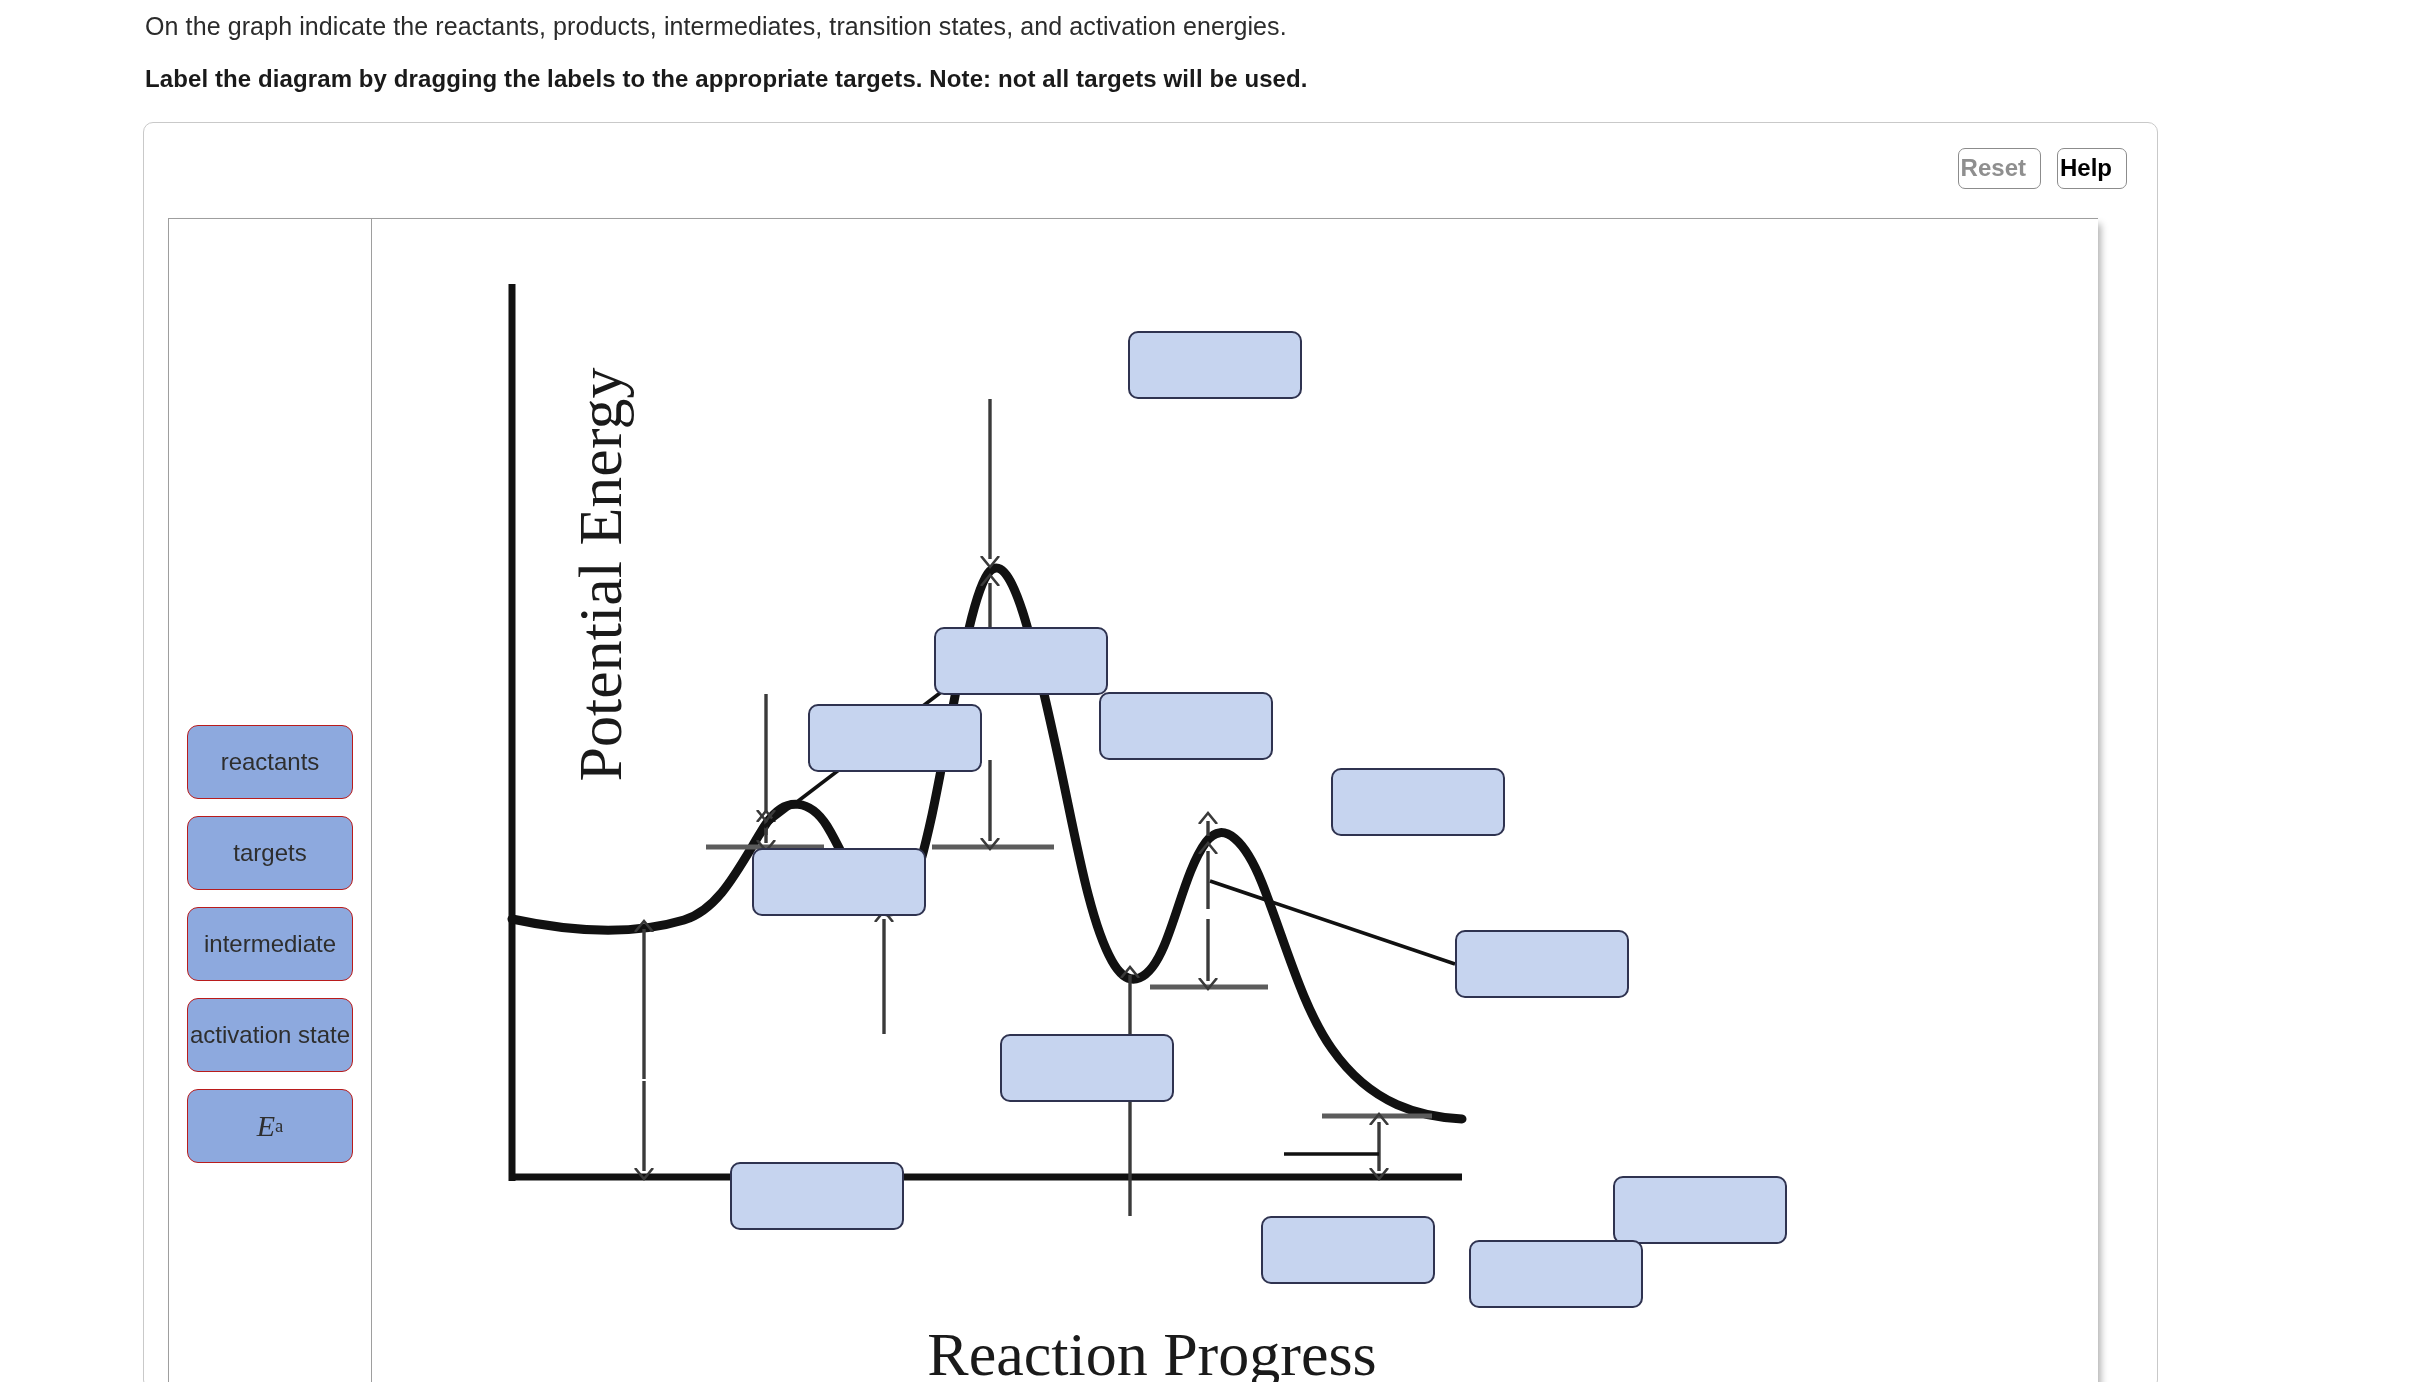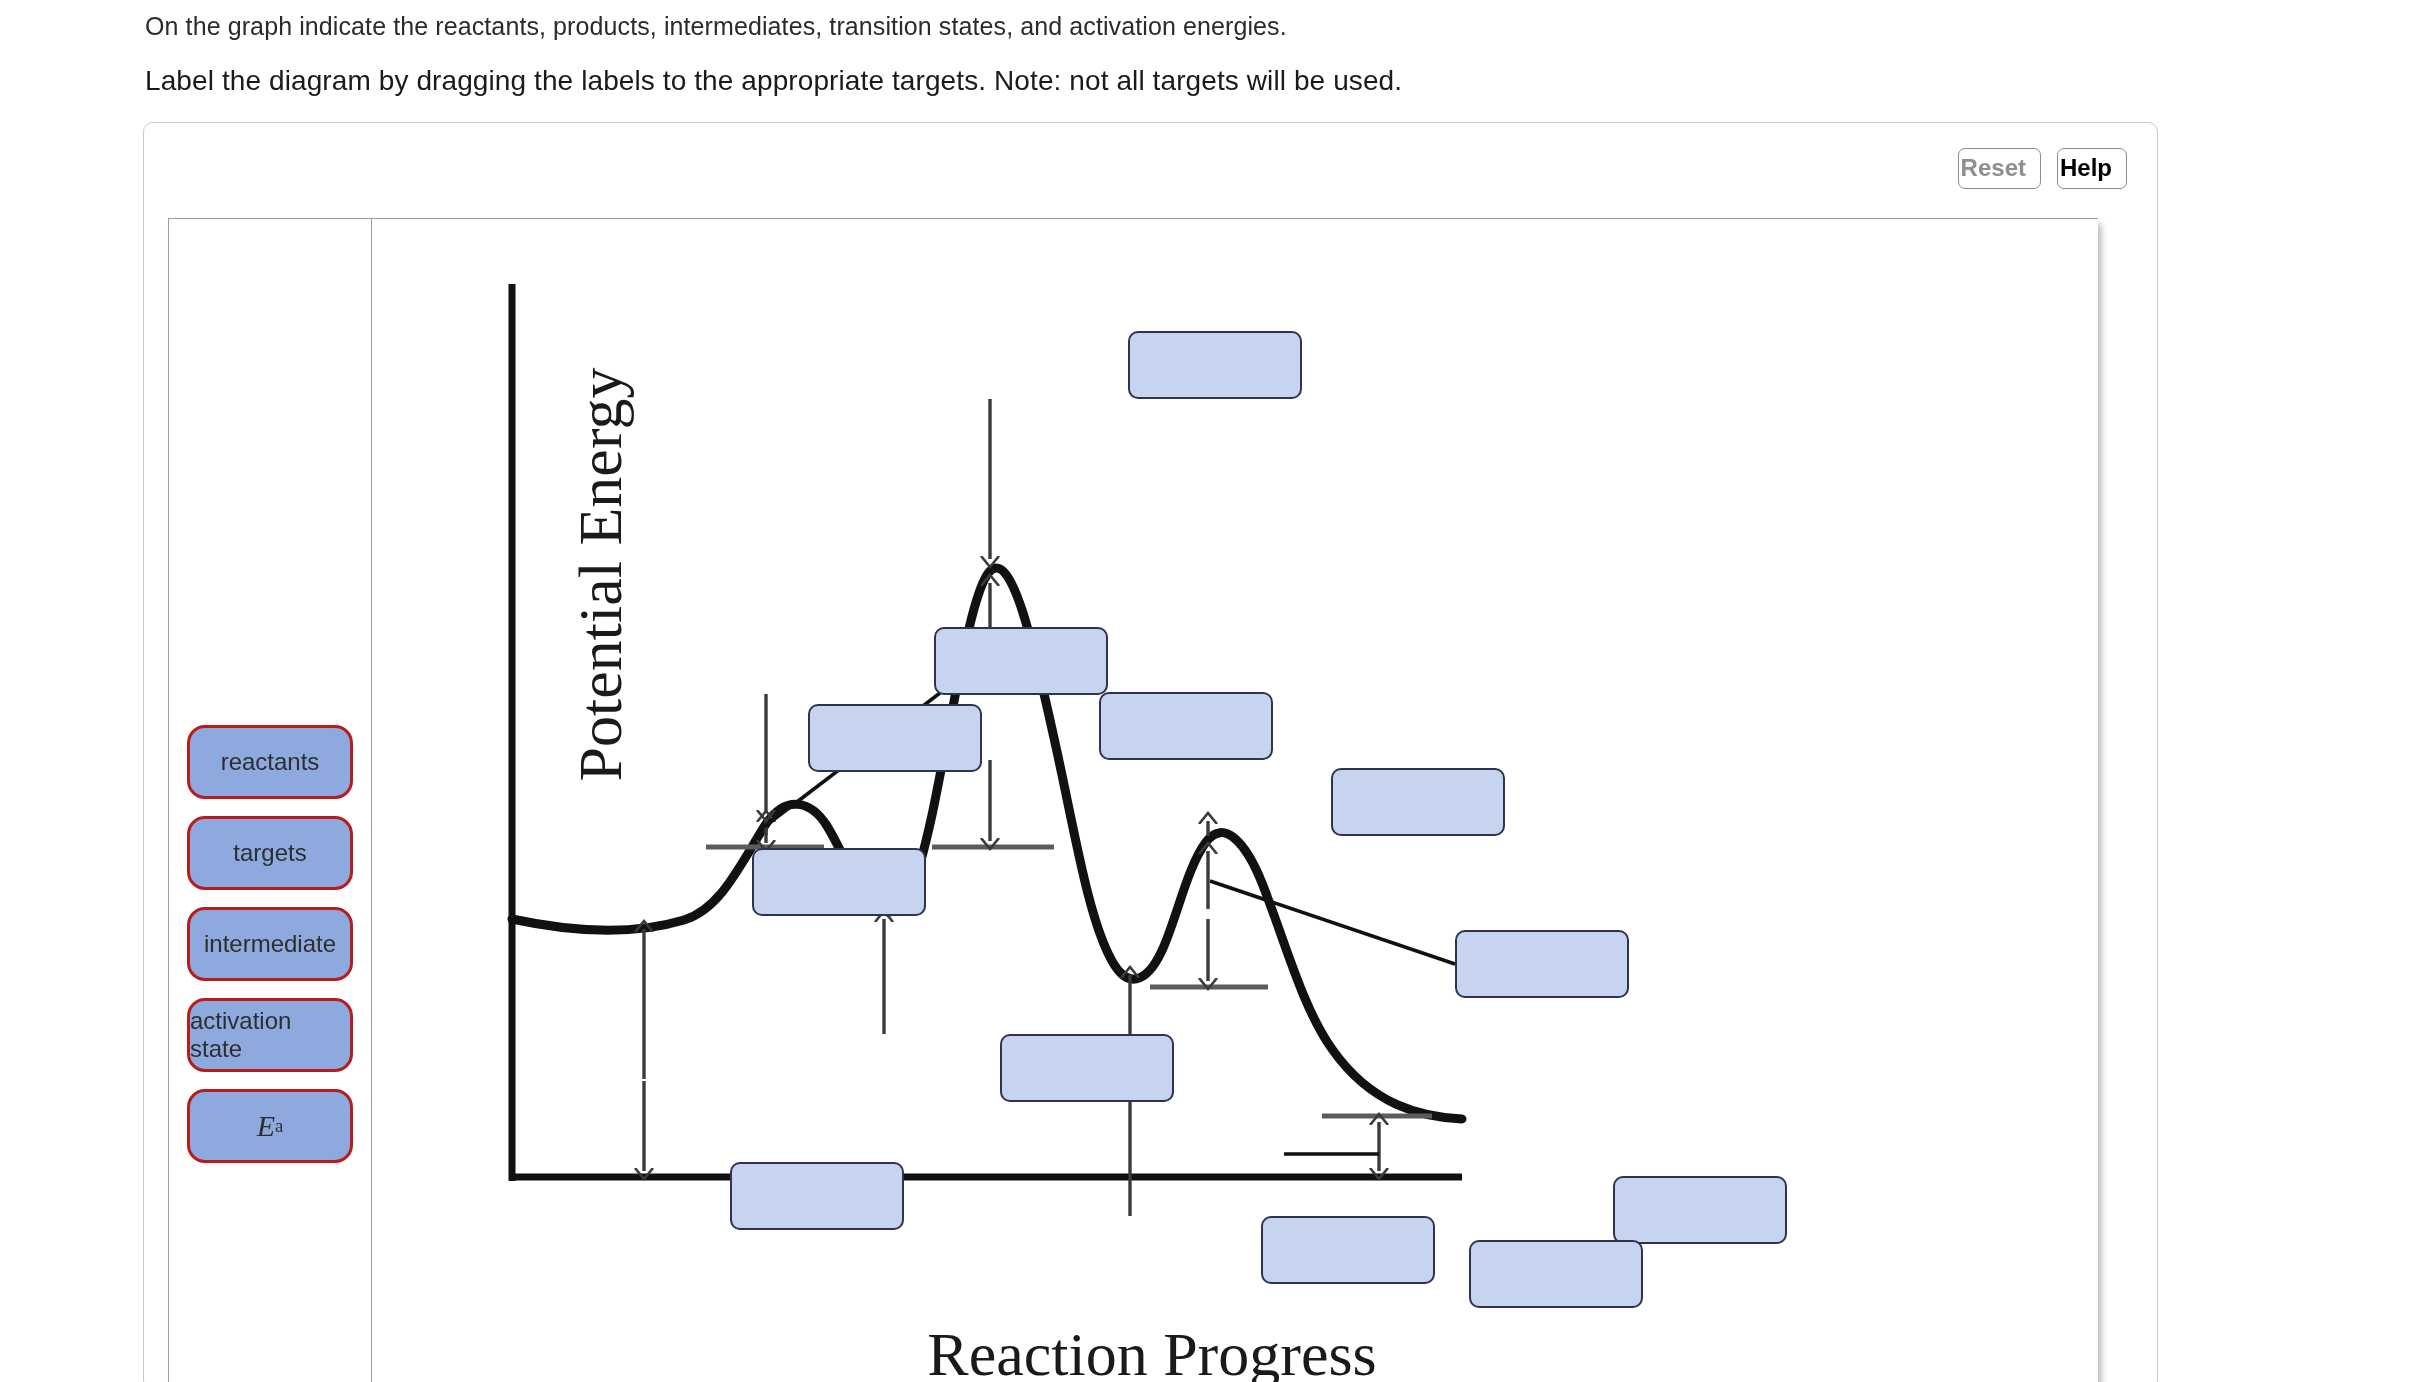--- a/index.html
+++ b/index.html
@@ -24,22 +24,22 @@
     top: 12px;
     font-size: 25px;
     color: #2b2b2b;
     letter-spacing: 0.1px;
     white-space: nowrap;
   }
   .instruction-line-2 {
     position: absolute;
     left: 134px;
     top: 65px;
-    font-size: 28px;
-    font-weight: normal;
+    font-size: 24px;
+    font-weight: bold;
     color: #1a1a1a;
     letter-spacing: 0.1px;
     white-space: nowrap;
   }
 
   
   .activity-panel {
     position: absolute;
     left: 132px;
     top: 122px;
@@ -102,22 +102,22 @@
     position: absolute;
     left: 18px;
     top: 506px;
     width: 166px;
   }
   .bank-chip {
     width: 166px;
     height: 74px;
     margin-bottom: 17px;
     background: #8da9de;
-    border: 3px solid #b91c1c;
-    border-radius: 18px;
+    border: 1px solid #b91c1c;
+    border-radius: 11px;
     display: flex;
     align-items: center;
     justify-content: center;
     font-size: 24px;
     color: #2e2e2e;
     cursor: grab;
     box-sizing: border-box;
   }
   .bank-chip.math {
     font-family: "Liberation Serif", serif;

